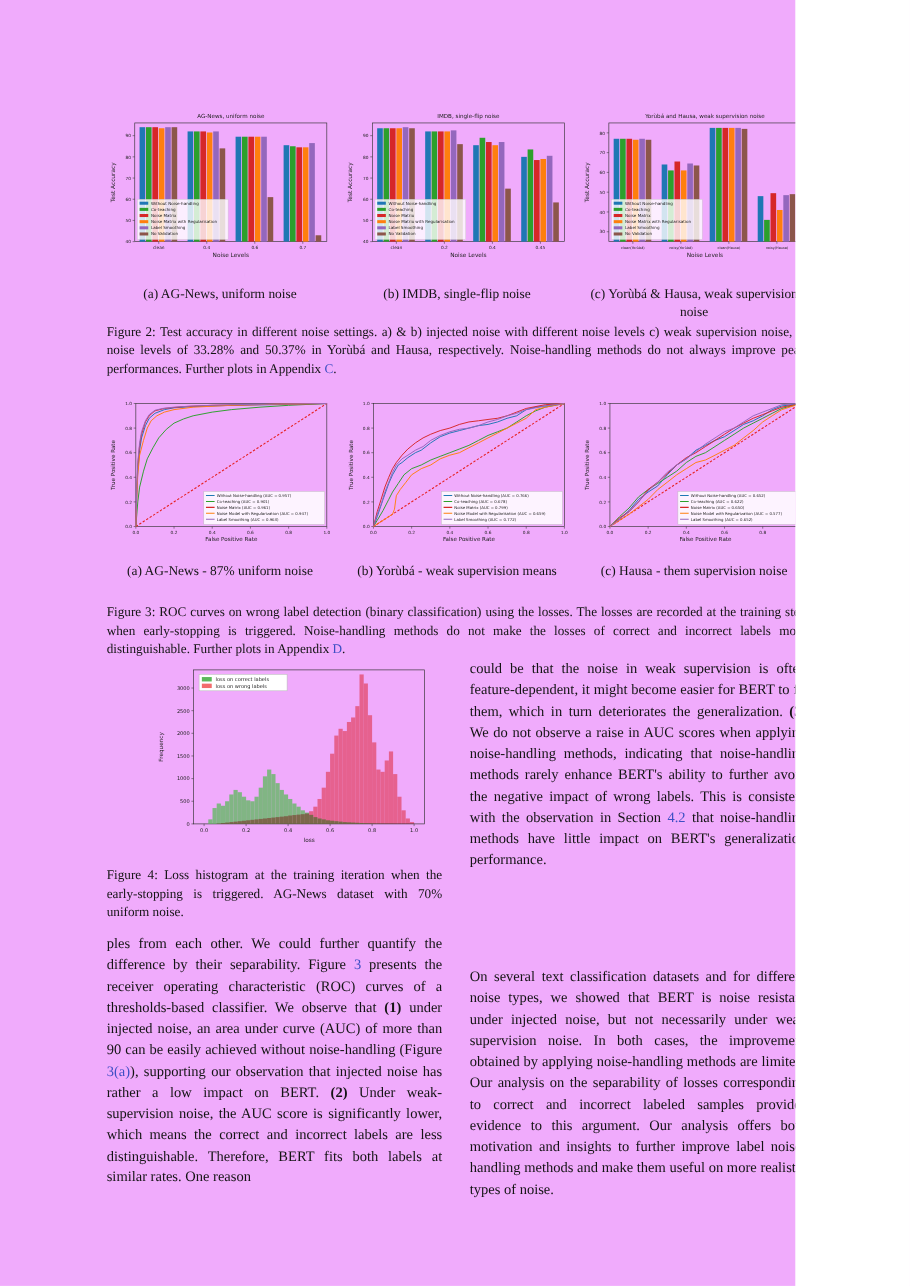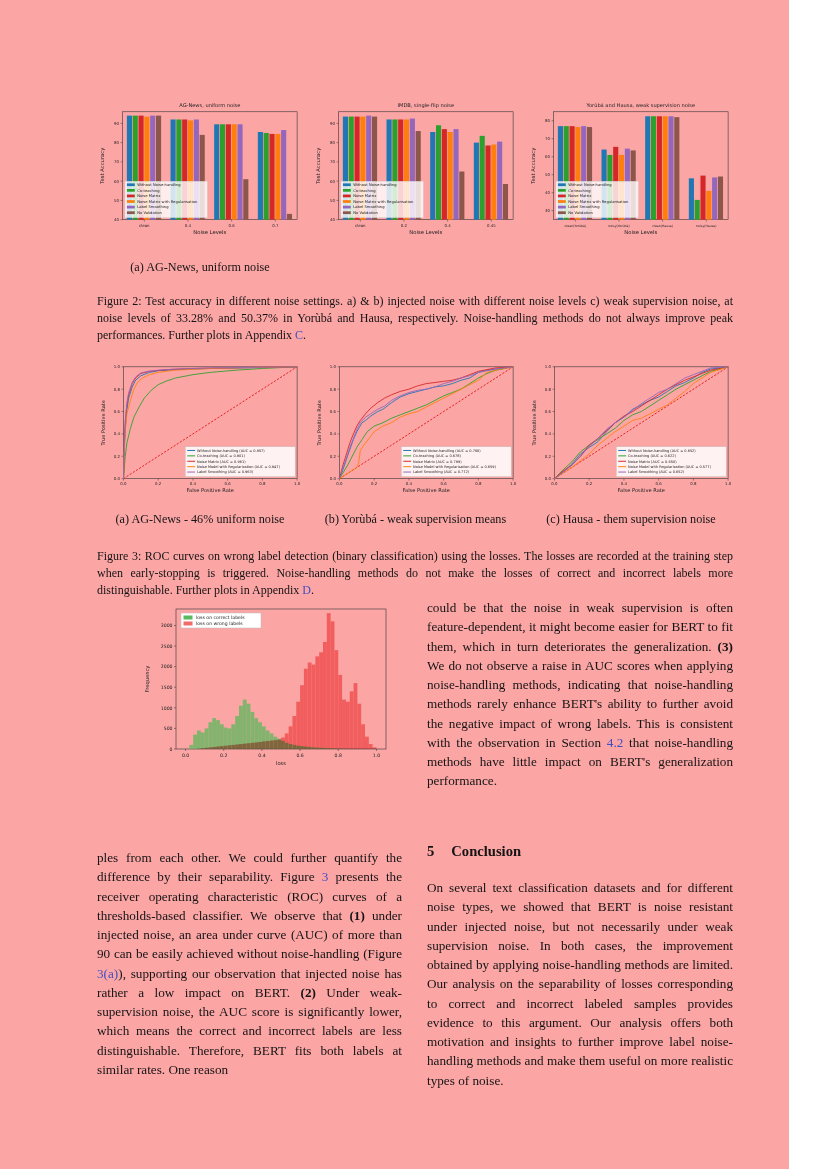--- a/index.html
+++ b/index.html
@@ -1,16 +1,16 @@
 <!DOCTYPE html>
 <html><head>
 <meta charset="utf-8">
 <style>
   html,body{margin:0;padding:0;background:#fff;}
-  .page{position:relative;width:789px;height:1169px;background:#fca5a5;
+  .page{position:relative;width:723px;height:1169px;background:#f0abfc;
         font-family:"Liberation Serif",serif;color:#141414;overflow:hidden;}
   .abs{position:absolute;}
   .row{display:flex;justify-content:space-between;}
   .chartbox{width:206px;}
   .chartbox svg{width:100%;height:auto;display:block;}
   .histbox svg{width:252px;height:auto;display:block;}
   .subcap{font-size:12.2px;line-height:1.32;text-align:center;width:206px;}
   .caption{font-size:12px;line-height:1.4;text-align:justify;}
   .para{font-size:13.2px;line-height:1.46;text-align:justify;}
   .link{color:#3d4fc4;}
@@ -215,20 +215,22 @@
           <text x="41" y="104.89999999999999" font-size="3.8" text-anchor="start">Noise Matrix with Regularisation</text>
           <rect x="30.5" y="107.8" width="8" height="2.8" fill="#9467bd"></rect>
           <text x="41" y="110.6" font-size="3.8" text-anchor="start">Label Smoothing</text>
           <rect x="30.5" y="113.5" width="8" height="2.8" fill="#8c564b"></rect>
           <text x="41" y="116.3" font-size="3.8" text-anchor="start">No Validation</text>
         </svg>
       </div>
   </div>
   <div class="abs row" style="left:97px;top:259px;width:637px;">
     <div class="subcap">(a) AG-News, uniform noise</div>
+    <div class="subcap">(b) IMDB, single-flip noise</div>
+    <div class="subcap">(c) Yorùbá &amp; Hausa, weak supervision noise</div>
   </div>
   <div class="abs caption" style="left:97px;top:293px;width:636px;">Figure 2: Test accuracy in different noise settings. a) &amp; b) injected noise with different noise levels c) weak supervision noise, at noise levels of 33.28% and 50.37% in Yorùbá and Hausa, respectively. Noise-handling methods do not always improve peak performances. Further plots in Appendix <span class="link">C</span>.</div>
 
   <div class="abs row" style="left:97px;top:357px;width:637px;">
     <div class="chartbox">
         <svg viewBox="0 0 210 152">
           <rect x="27" y="10" width="177" height="114" fill="none" stroke="#333" stroke-width="0.6"></rect>
           <line x1="27" y1="124" x2="27" y2="126" stroke="#333" stroke-width="0.5"></line>
           <text x="27" y="130.5" font-size="4" text-anchor="middle">0.0</text>
           <line x1="25" y1="124" x2="27" y2="124" stroke="#333" stroke-width="0.5"></line>
@@ -365,21 +367,21 @@
           <line x1="92" y1="106.3" x2="100" y2="106.3" stroke="#d62728" stroke-width="1"></line>
           <text x="102" y="107.7" font-size="3.6" text-anchor="start">Noise Matrix (AUC = 0.650)</text>
           <line x1="92" y1="111.8" x2="100" y2="111.8" stroke="#ff7f0e" stroke-width="1"></line>
           <text x="102" y="113.2" font-size="3.6" text-anchor="start">Noise Model with Regularization (AUC = 0.577)</text>
           <line x1="92" y1="117.3" x2="100" y2="117.3" stroke="#9467bd" stroke-width="1"></line>
           <text x="102" y="118.7" font-size="3.6" text-anchor="start">Label Smoothing (AUC = 0.652)</text>
         </svg>
       </div>
   </div>
   <div class="abs row" style="left:97px;top:511px;width:637px;">
-    <div class="subcap">(a) AG-News - 46% uniform noise</div>
+    <div class="subcap">(a) AG-News - 87% uniform noise</div>
     <div class="subcap">(b) Yorùbá - weak supervision means</div>
     <div class="subcap">(c) Hausa - them supervision noise</div>
   </div>
   <div class="abs caption" style="left:97px;top:548px;width:636px;">Figure 3: ROC curves on wrong label detection (binary classification) using the losses. The losses are recorded at the training step when early-stopping is triggered. Noise-handling methods do not make the losses of correct and incorrect labels more distinguishable. Further plots in Appendix <span class="link">D</span>.</div>
 
   <div class="abs histbox" style="left:140px;top:597px;">
       <svg viewBox="0 0 252 186">
         <rect x="36" y="12" width="210" height="140" fill="none" stroke="#333" stroke-width="0.6"></rect>
         <line x1="34" y1="152" x2="36" y2="152" stroke="#333" stroke-width="0.5"></line>
         <text x="32.5" y="153.7" font-size="4.6" text-anchor="end">0</text>
@@ -504,20 +506,20 @@
         </g>
         <text x="141" y="168" font-size="5.2" text-anchor="middle">loss</text>
         <text x="8.5" y="82" font-size="5.2" text-anchor="middle" transform="rotate(-90 8.5 82)">Frequency</text>
         <rect x="41" y="16" width="80" height="15" fill="#fff" stroke="#bbb" stroke-width="0.5"></rect>
         <rect x="43.5" y="18.5" width="9" height="4" fill="#5cb85c"></rect>
         <text x="56" y="22.3" font-size="4.6" text-anchor="start">loss on correct labels</text>
         <rect x="43.5" y="24.5" width="9" height="4" fill="#f26c6c"></rect>
         <text x="56" y="28.3" font-size="4.6" text-anchor="start">loss on wrong labels</text>
       </svg>
     </div>
+  <div class="abs caption" style="left:97px;top:787px;width:305px;">Figure 4: Loss histogram at the training iteration when the early-stopping is triggered. AG-News dataset with 70% uniform noise.</div>
 
   <div class="abs para" style="left:97px;top:848px;width:305px;">ples from each other. We could further quantify the difference by their separability. Figure <span class="link">3</span> presents the receiver operating characteristic (ROC) curves of a thresholds-based classifier. We observe that <b>(1)</b> under injected noise, an area under curve (AUC) of more than 90 can be easily achieved without noise-handling (Figure <span class="link">3(a)</span>), supporting our observation that injected noise has rather a low impact on BERT. <b>(2)</b> Under weak-supervision noise, the AUC score is significantly lower, which means the correct and incorrect labels are less distinguishable. Therefore, BERT fits both labels at similar rates. One reason</div>
 
   <div class="abs para" style="left:427px;top:598px;width:306px;">could be that the noise in weak supervision is often feature-dependent, it might become easier for BERT to fit them, which in turn deteriorates the generalization. <b>(3)</b> We do not observe a raise in AUC scores when applying noise-handling methods, indicating that noise-handling methods rarely enhance BERT's ability to further avoid the negative impact of wrong labels. This is consistent with the observation in Section <span class="link">4.2</span> that noise-handling methods have little impact on BERT's generalization performance.</div>
-  <div class="abs sechead" style="left:427px;top:843px;width:306px;"><span class="num">5</span><span>Conclusion</span></div>
   <div class="abs para" style="left:427px;top:878px;width:306px;">On several text classification datasets and for different noise types, we showed that BERT is noise resistant under injected noise, but not necessarily under weak supervision noise. In both cases, the improvement obtained by applying noise-handling methods are limited. Our analysis on the separability of losses corresponding to correct and incorrect labeled samples provides evidence to this argument. Our analysis offers both motivation and insights to further improve label noise-handling methods and make them useful on more realistic types of noise.</div>
 
 </div>
 
 </body></html>

